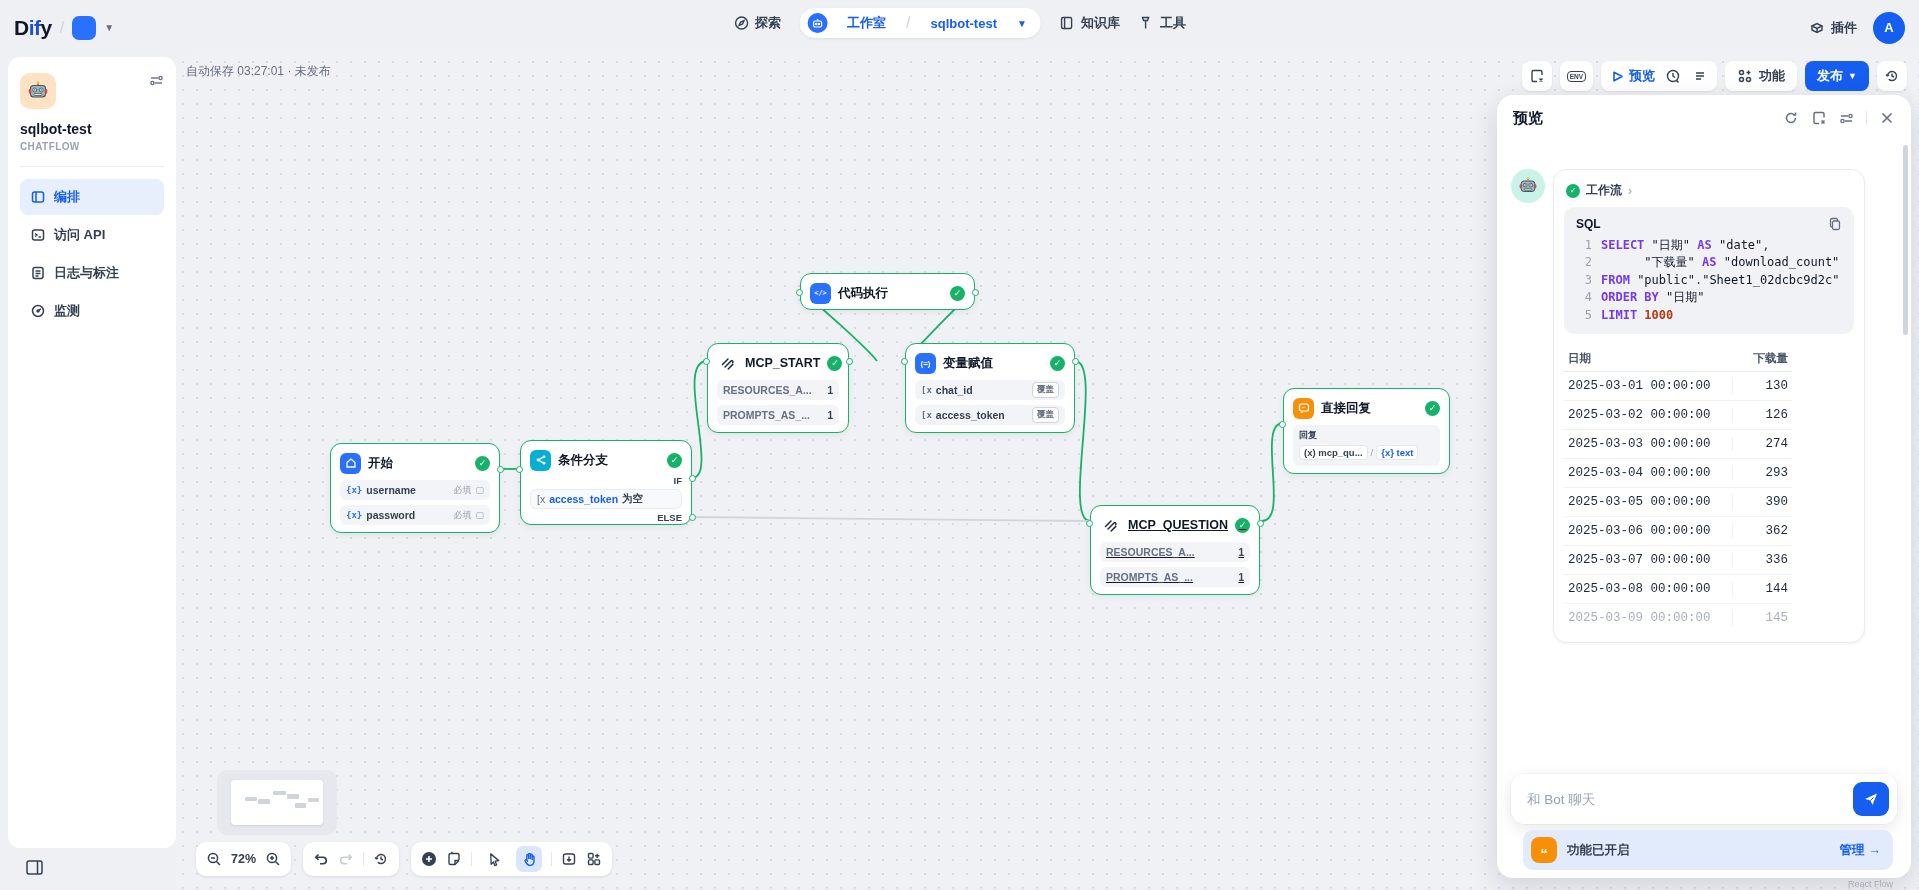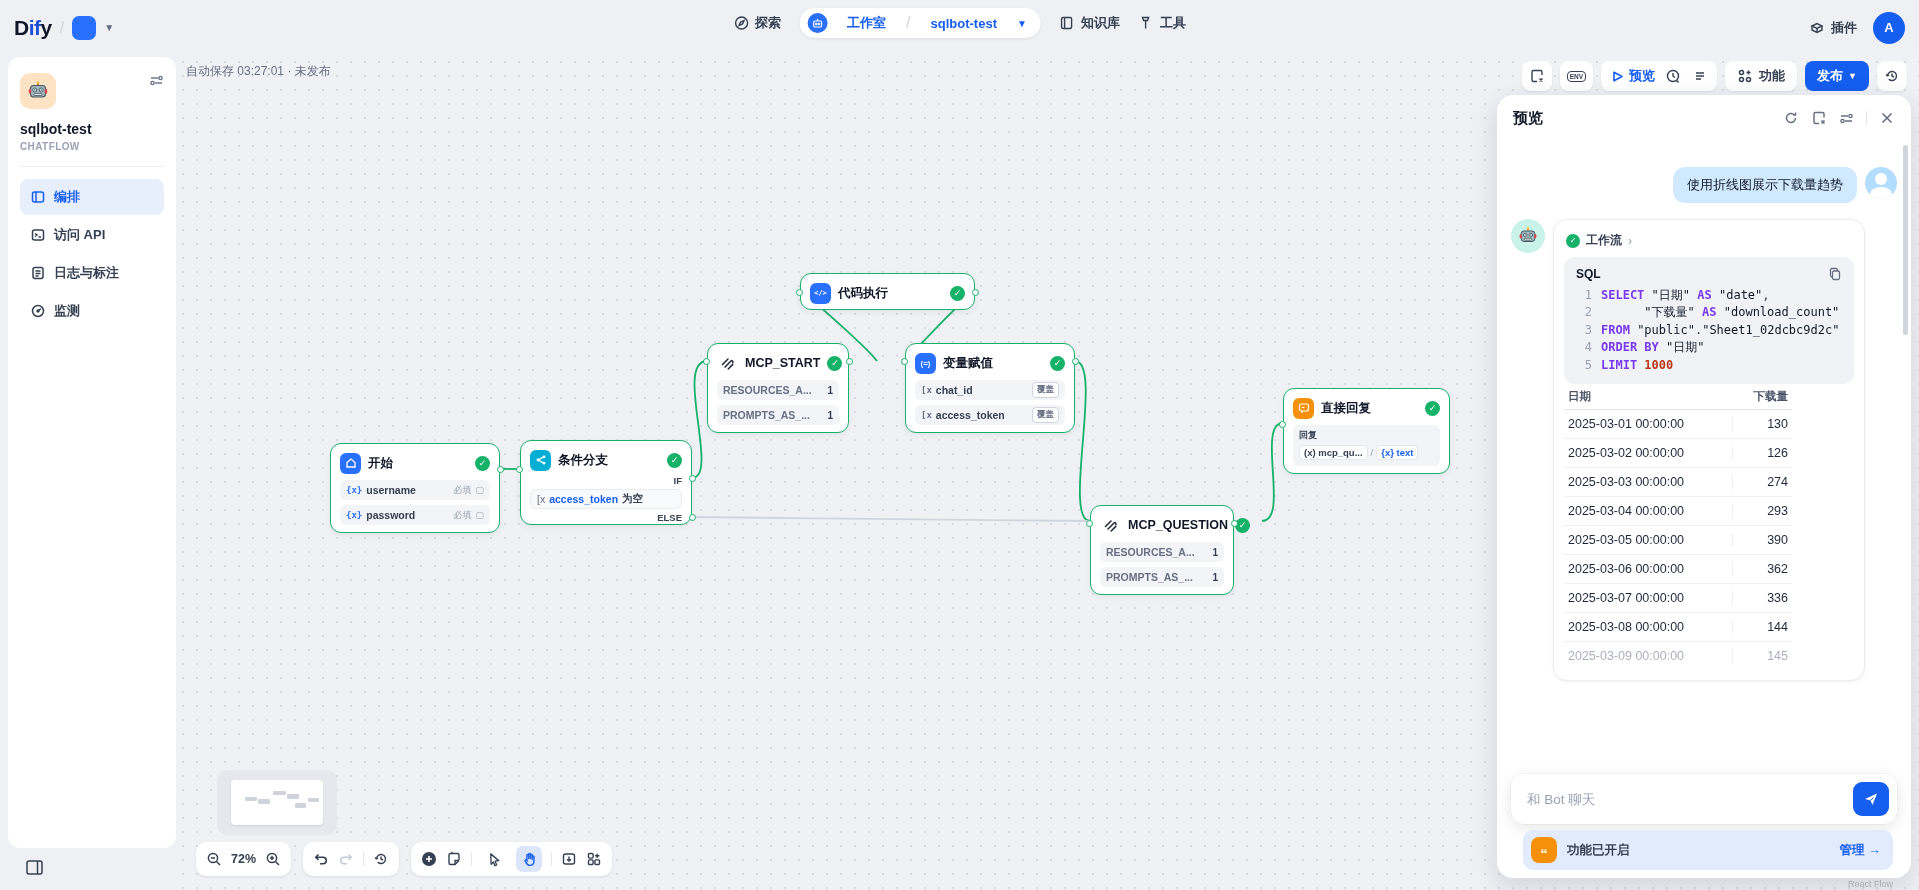--- a/index.html
+++ b/index.html
@@ -111,21 +111,21 @@
   .wf-chev { color:#98a2b3; font-weight:400; }
   .sql-block { background:#f0f2f5; border-radius:10px; padding:10px 12px; }
   .sql-head { display:flex; align-items:center; justify-content:space-between; font-size:12px; font-weight:800; color:#101828; margin-bottom:6px; }
   .sql-code { font-family:"DejaVu Sans Mono",monospace; font-size:12px; line-height:1.45; color:#101828; }
   .sql-line { white-space:pre-wrap; word-break:break-all; }
   .ln { color:#98a2b3; display:inline-block; min-width:16px; text-align:right; margin-right:9px; }
   .tk-kw { color:#7839ee; font-weight:700; }
   .tk-str { color:#101828; }
   .tk-num { color:#b93815; font-weight:700; }
   .tk-pl { color:#354052; }
-  .dtable { width:228px; font-size:12.5px; color:#1d2939; }
+  .dtable { margin-top:12px; width:228px; font-size:12.5px; color:#1d2939;font-family:Liberation Mono, monospace; }
   .dtable .hr { display:flex; border-bottom:1px solid #e4e7ec; padding:5px 4px; color:#4a5568; font-weight:700; font-size:11.5px; }
   .dtable .tr { display:flex; border-bottom:1px solid #eef0f3; padding:7px 4px; }
   .dtable .c-date { flex:1; }
   .dtable .c-count { width:56px; text-align:right; border-left:1px solid #eef0f3; }
   .dtable .hr .c-count { border-left:none; }
   .chat-input { position:absolute; left:14px; right:14px; bottom:54px; height:50px; background:rgba(255,255,255,.86); backdrop-filter:blur(1.5px); border-radius:14px; box-shadow:0 4px 16px rgba(16,24,40,.10), 0 0 0 1px rgba(16,24,40,.03); display:flex; align-items:center; padding:0 8px 0 16px; }
   .chat-input input { flex:1; border:none; outline:none; background:transparent; font-size:13.5px; color:#4d7c0f; font-family:inherit; }
   .chat-input input::placeholder { color:#98a2b3; }
   .send-btn { width:36px; height:34px; border:none; background:#155eef; border-radius:9px; display:flex; align-items:center; justify-content:center; cursor:pointer; }
   .feature-bar { position:absolute; left:26px; right:18px; bottom:8px; height:40px; background:#e1ebfc; border-radius:10px; display:flex; align-items:center; gap:10px; padding:0 12px 0 8px; }
@@ -363,21 +363,21 @@
     </div>
     <div class="nrow">
       <span class="vx" style="color:#676f83">[x</span>
       <span class="nm">access_token</span>
       <span class="badge">覆盖</span>
     </div>
     <span class="port" style="left:-5px; top:14px;"></span>
     <span class="port" style="right:-5px; top:14px;"></span>
   </div>
 
-  <div class="node" style="left:914px; top:450px; width:144px;">
+  <div class="node" style="left:914px; top:450px; width:170px;text-decoration:underline;">
     <div class="node-head">
       <div class="nicon plain">
         <svg width="15" height="15" viewBox="0 0 15 15" fill="none" stroke="#1d2939" stroke-width="1.5" stroke-linecap="round">
             <path d="M2.5 8.5 L8 3 M5 11 L11 5 M8.2 13 L12.8 8.4 M11 5 C12 4 13.5 5.5 12.8 6.6"></path>
           </svg>
       </div>
       <span class="node-title">MCP_QUESTION</span>
       <span class="check">✓</span>
     </div>
     <div class="nrow">
@@ -561,27 +561,20 @@
           <circle cx="3.5" cy="10" r="1.6"></circle>
         </svg>
       <span class="ph-sep"></span>
       <svg class="icon16" viewBox="0 0 16 16" fill="none" stroke="#676f83" stroke-width="1.6">
           <path d="M3.5 3.5 L12.5 12.5 M12.5 3.5 L3.5 12.5"></path>
         </svg>
     </div>
   </div>
 
   <div class="chat">
-    <div class="msg-user">
-      <div class="bubble-user">使用折线图展示下载量趋势</div>
-      <div class="uavatar">
-          <div class="head"></div>
-          <div class="body"></div>
-        </div>
-    </div>
 
     <div class="msg-bot">
       <div class="bavatar">
         <svg width="20" height="20" viewBox="0 0 22 22" fill="none">
             <path d="M11 3 V5" stroke="#e04f16" stroke-width="1.6"></path>
             <circle cx="11" cy="2.6" r="1.4" fill="#f8c156"></circle>
             <rect x="3.5" y="5.5" width="15" height="11.5" rx="3" fill="#9fb6bd" stroke="#44565e" stroke-width="1.1"></rect>
             <rect x="1.8" y="9" width="2.4" height="4.6" rx="1.2" fill="#d64550"></rect>
             <rect x="17.8" y="9" width="2.4" height="4.6" rx="1.2" fill="#d64550"></rect>
             <circle cx="7.8" cy="10" r="2" fill="#eaf5f8" stroke="#44565e" stroke-width="0.9"></circle>

